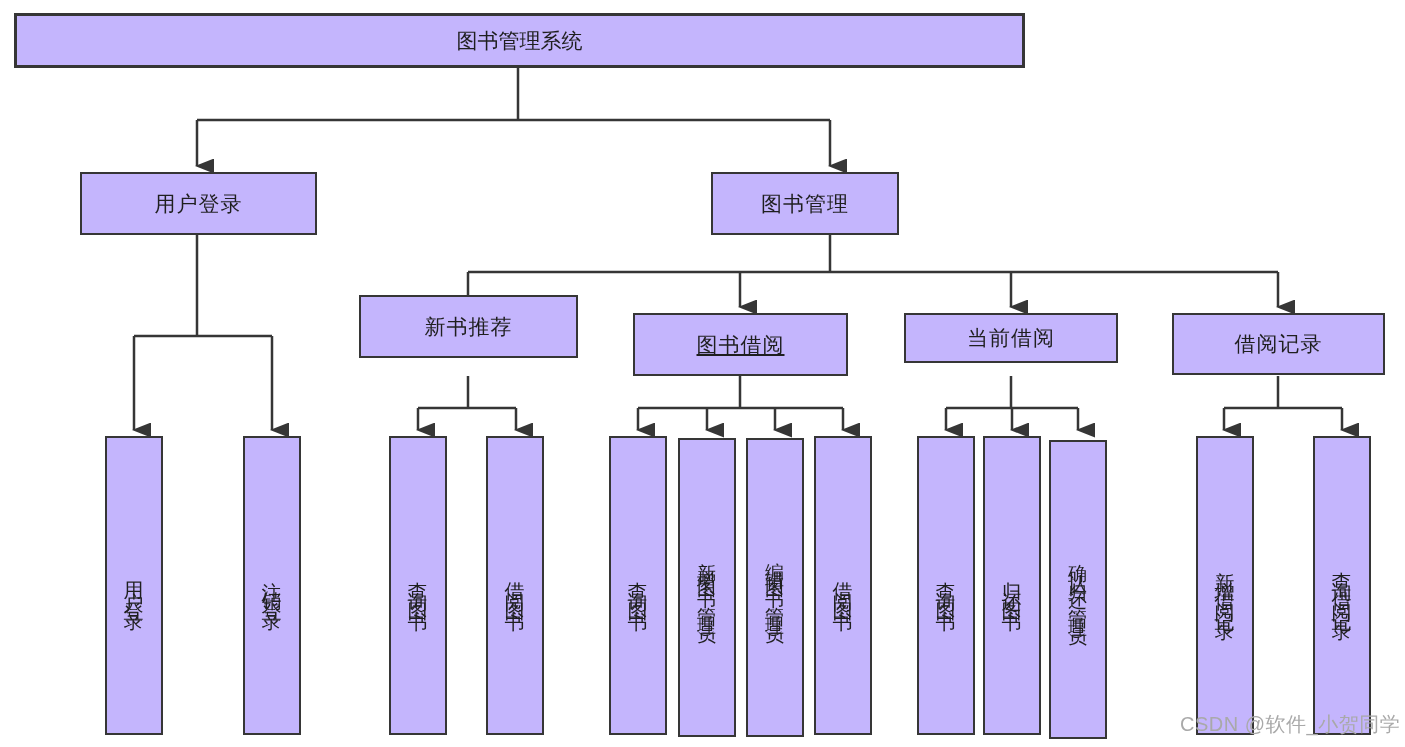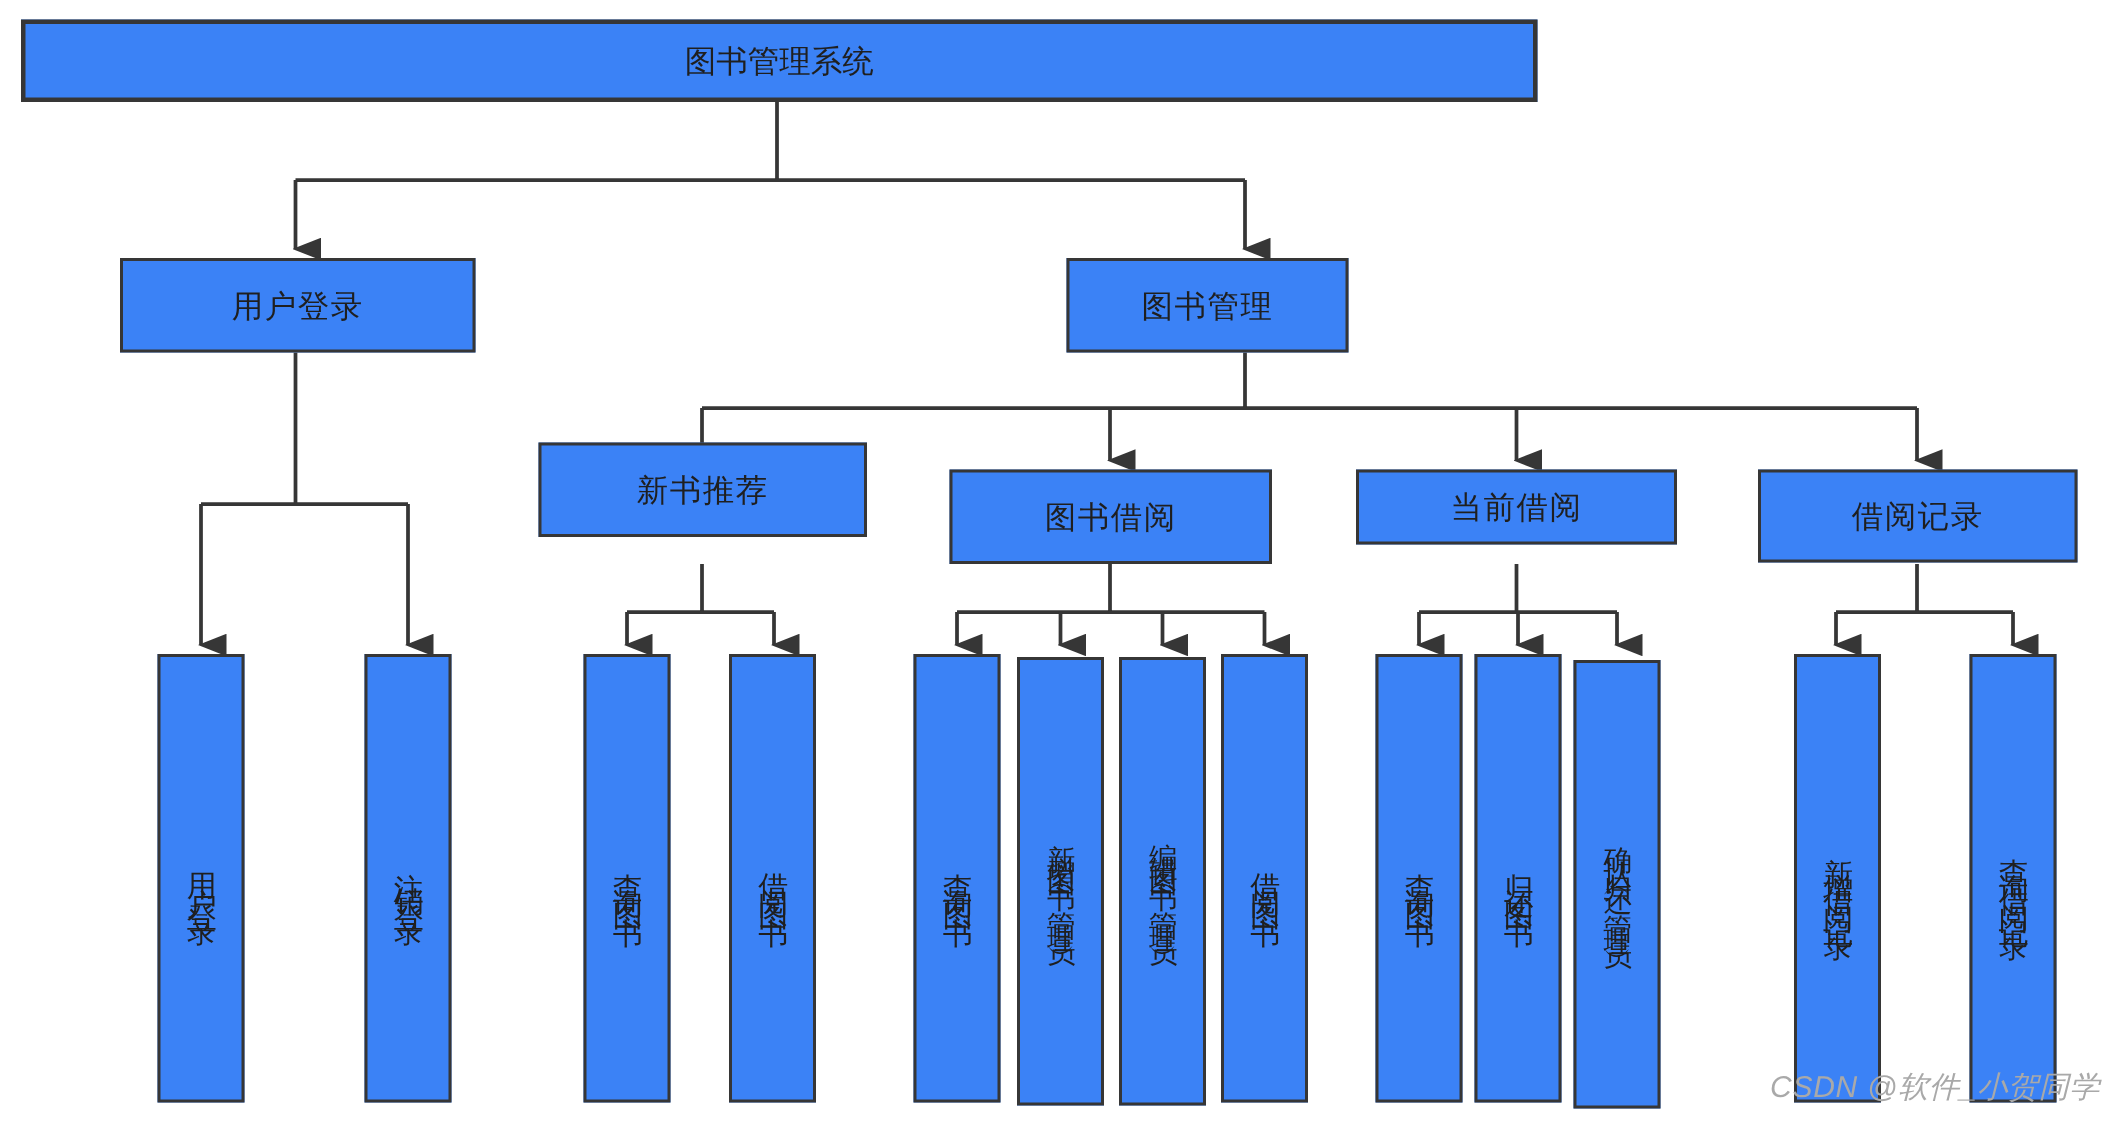--- a/index.html
+++ b/index.html
@@ -19,21 +19,21 @@
   #connectors {
     position: absolute;
     left: 0; top: 0;
     width: 1405px;
     height: 747px;
     pointer-events: none;
   }
   .node {
     position: absolute;
     box-sizing: border-box;
-    background: #3b82f6;
+    background: #c4b5fd;
     border: 2px solid #363636;
     display: flex;
     align-items: center;
     justify-content: center;
     text-align: center;
   }
   .node--root {
     border-width: 3px;
     font-size: 21px;
   }
@@ -54,21 +54,20 @@
   }
   .watermark {
     position: absolute;
     left: 1180px;
     top: 711px;
     font-size: 20px;
     color: #a9a9a9;
     white-space: nowrap;
     z-index: 5;
     letter-spacing: 0.5px;
-    font-style: italic;
   }
 </style>
 </head>
 <body>
 
 <div id="canvas">
 
   <svg id="connectors" viewBox="0 0 1405 747" xmlns="http://www.w3.org/2000/svg">
     <defs>
       <marker id="arrow" markerUnits="userSpaceOnUse" markerWidth="15" markerHeight="19" refX="7.5" refY="17" orient="auto">
@@ -104,21 +103,21 @@
     <path d="M1224 408 V430" fill="none" stroke="#363636" stroke-width="2.5" marker-end="url(#arrow)"></path>
     <path d="M1342 408 V430" fill="none" stroke="#363636" stroke-width="2.5" marker-end="url(#arrow)"></path>
   </svg>
 
   <div class="node node--root" style="left:14px; top:13px; width:1011px; height:55px;">图书管理系统</div>
 
   <div class="node node--h" style="left:80px; top:172px; width:237px; height:63px;">用户登录</div>
   <div class="node node--h" style="left:711px; top:172px; width:188px; height:63px;">图书管理</div>
 
   <div class="node node--h" style="left:359px; top:295px; width:219px; height:63px;">新书推荐</div>
-  <div class="node node--h" style="left:633px; top:313px; width:215px; height:63px;">图书借阅</div>
+  <div class="node node--h" style="left:633px; top:313px; width:215px; height:63px;text-decoration:underline;">图书借阅</div>
   <div class="node node--h" style="left:904px; top:313px; width:214px; height:50px;">当前借阅</div>
   <div class="node node--h" style="left:1172px; top:313px; width:213px; height:62px;">借阅记录</div>
 
   <div class="node node--v" style="left:105px; top:436px; width:58px; height:299px;">用户登录</div>
   <div class="node node--v" style="left:243px; top:436px; width:58px; height:299px;">注销登录</div>
 
   <div class="node node--v" style="left:389px; top:436px; width:58px; height:299px;">查询图书</div>
   <div class="node node--v" style="left:486px; top:436px; width:58px; height:299px;">借阅图书</div>
 
   <div class="node node--v" style="left:609px; top:436px; width:58px; height:299px;">查询图书</div>

